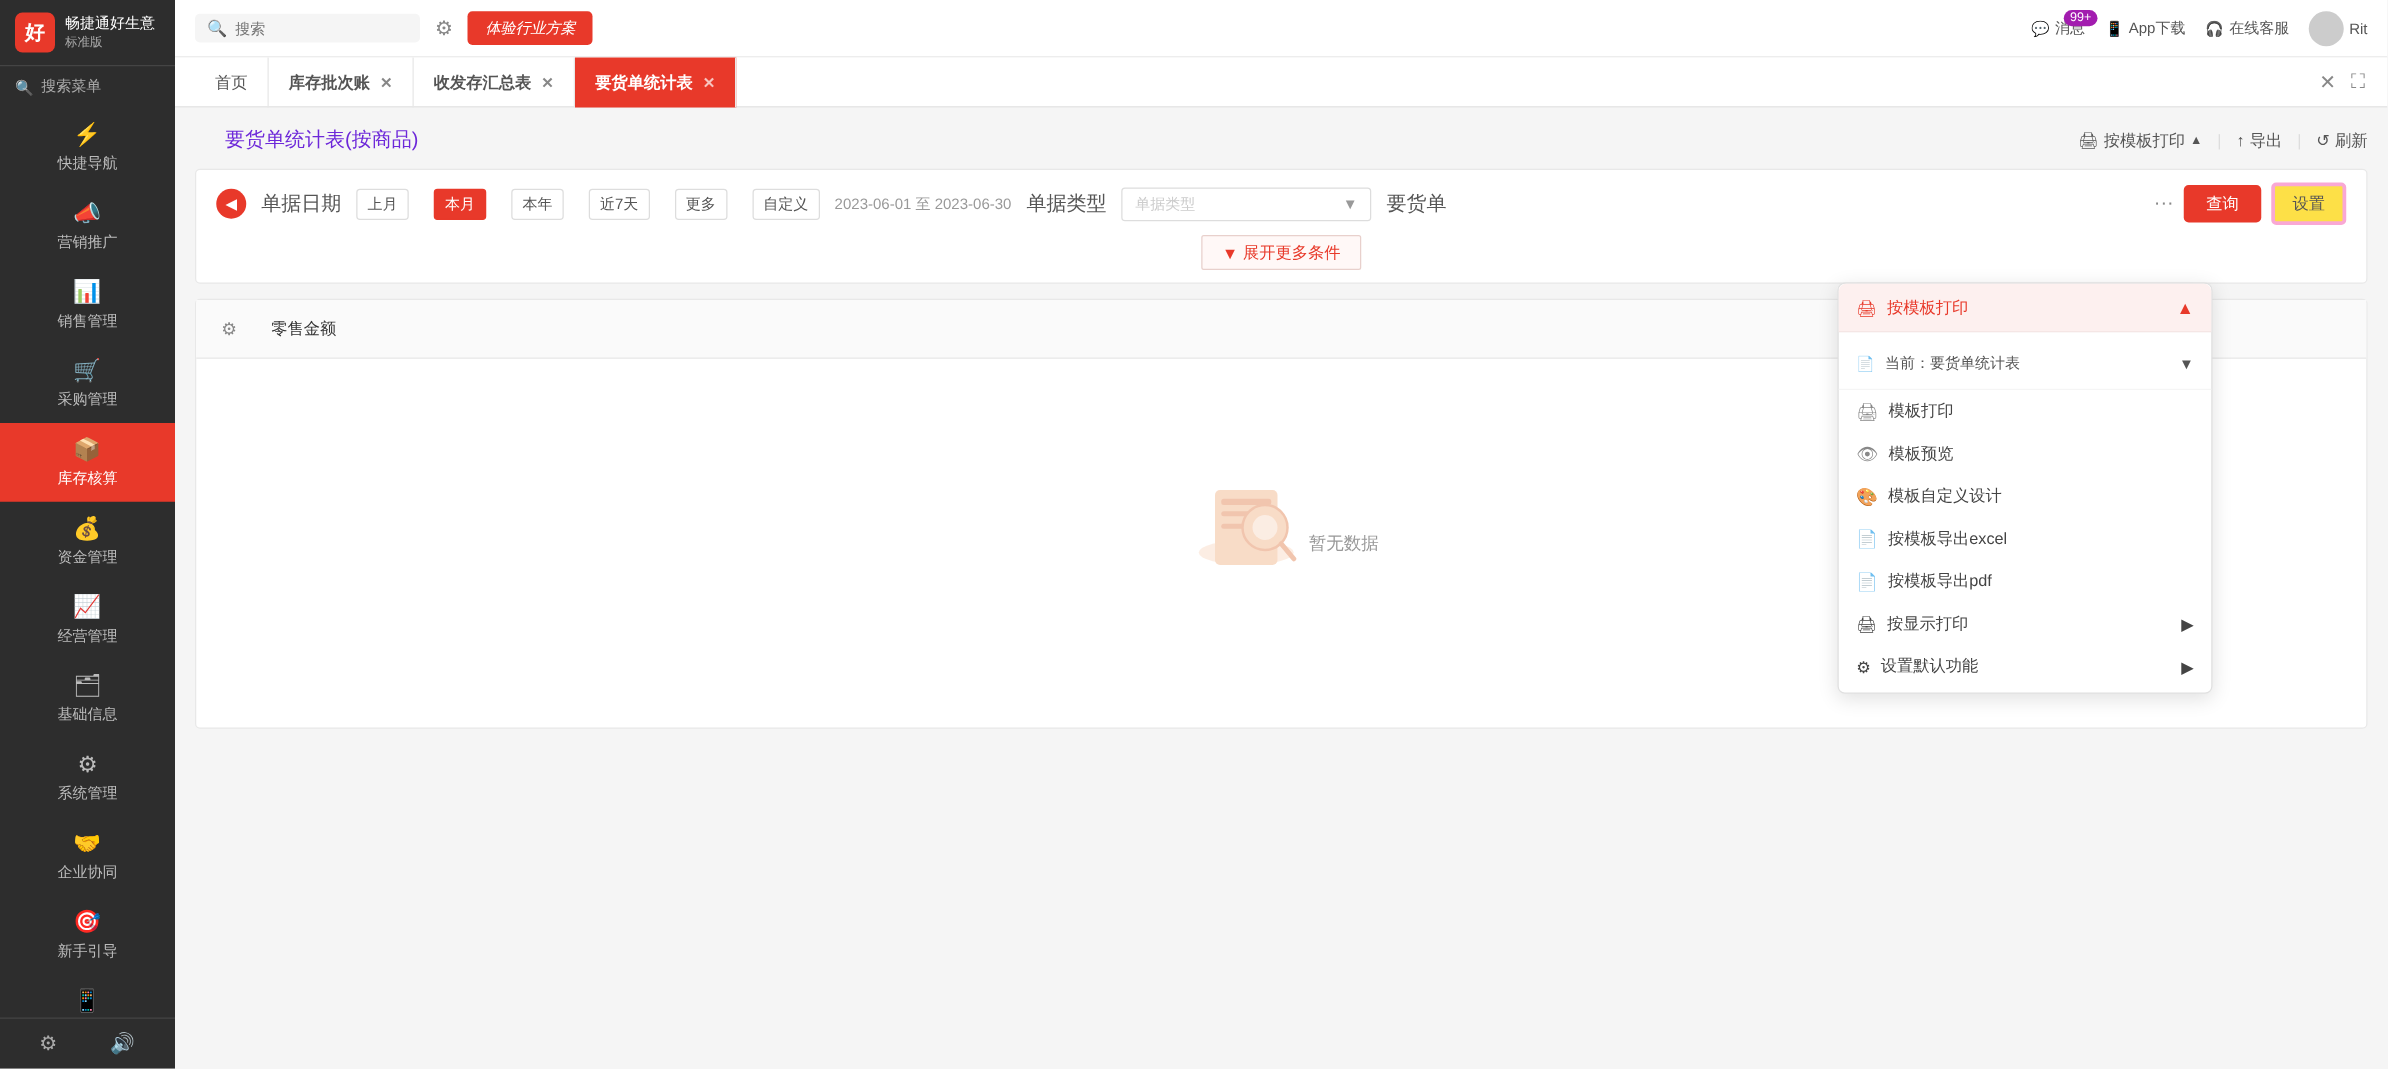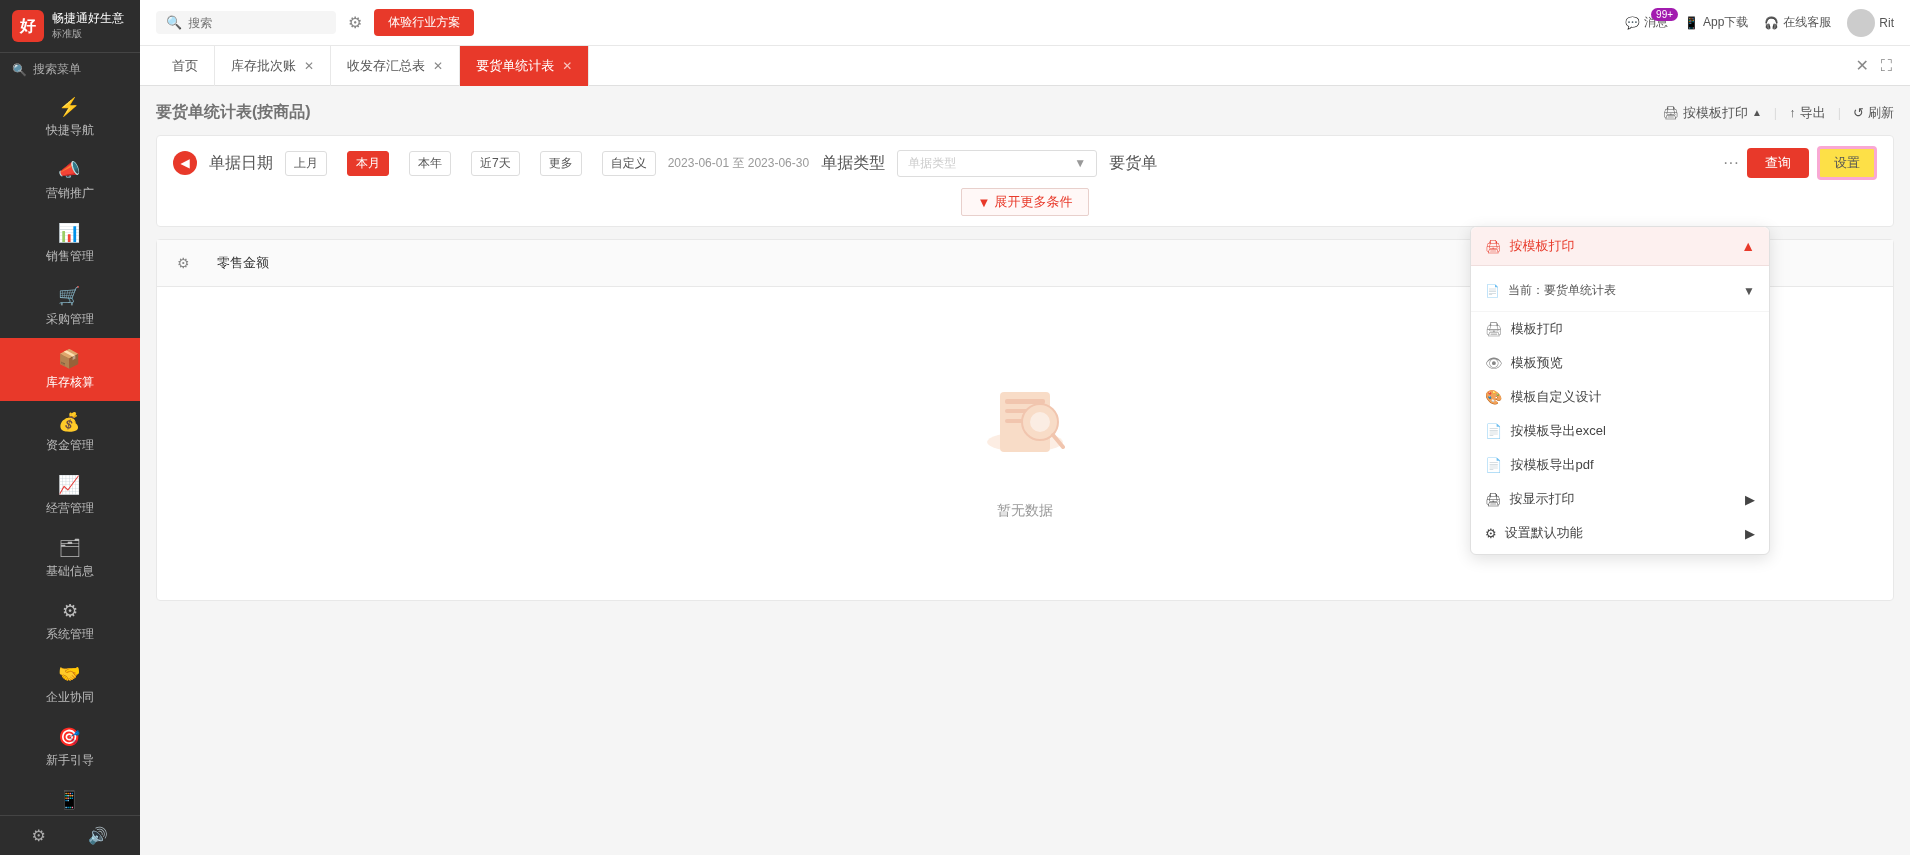--- a/index.html
+++ b/index.html
@@ -111,20 +111,21 @@
     }
     .topbar-gear { color: #888; cursor: pointer; font-size: 16px; }
     .topbar-btn-industry {
       background: #e8392a;
       color: white;
       border: none;
       border-radius: 4px;
       padding: 5px 14px;
       font-size: 12px;
       cursor: pointer;
+      font-style: italic;
     }
     .topbar-spacer { flex: 1; }
     .topbar-actions { display: flex; align-items: center; gap: 16px; }
     .topbar-action-item { display: flex; align-items: center; gap: 4px; color: #555; font-size: 12px; cursor: pointer; position: relative; }
     .badge {
       background: #a21caf;
       color: white;
       border-radius: 10px;
       padding: 1px 5px;
       font-size: 10px;
@@ -157,20 +158,21 @@
       display: flex;
       align-items: center;
       padding: 0 16px;
       height: 40px;
       cursor: pointer;
       font-size: 13px;
       color: #555;
       border-right: 1px solid #e8e8e8;
       gap: 8px;
       white-space: nowrap;
+      font-weight: bold;
     }
     .tab-item.active { background: #e8392a; color: #fff; }
     .tab-item.home { font-weight: normal; }
     .tab-close {
       font-size: 12px;
       opacity: 0.7;
       cursor: pointer;
     }
     .tabbar-right {
       margin-left: auto;
@@ -193,22 +195,23 @@
       position: relative;
     }
     .page-header {
       display: flex;
       align-items: center;
       justify-content: space-between;
       margin-bottom: 12px;
     }
     .page-title {
       font-size: 16px;
-      font-weight: bold;
-      color: #737373;
+      font-weight: normal;
+      color: #6d28d9;
+      margin-left: 24px;
     }
     .page-actions {
       display: flex;
       align-items: center;
       gap: 12px;
     }
     .action-btn {
       display: flex;
       align-items: center;
       gap: 4px;
@@ -318,21 +321,20 @@
       font-size: 13px;
       color: #333;
       font-weight: 500;
       padding: 6px 8px;
     }
     .gear-icon { color: #888; cursor: pointer; font-size: 14px; }
 
     
     .empty-state {
       display: flex;
-      flex-direction: column;
       align-items: center;
       justify-content: center;
       padding: 80px 0;
     }
     .empty-icon {
       font-size: 80px;
       margin-bottom: 16px;
       opacity: 0.6;
     }
     .empty-text {

